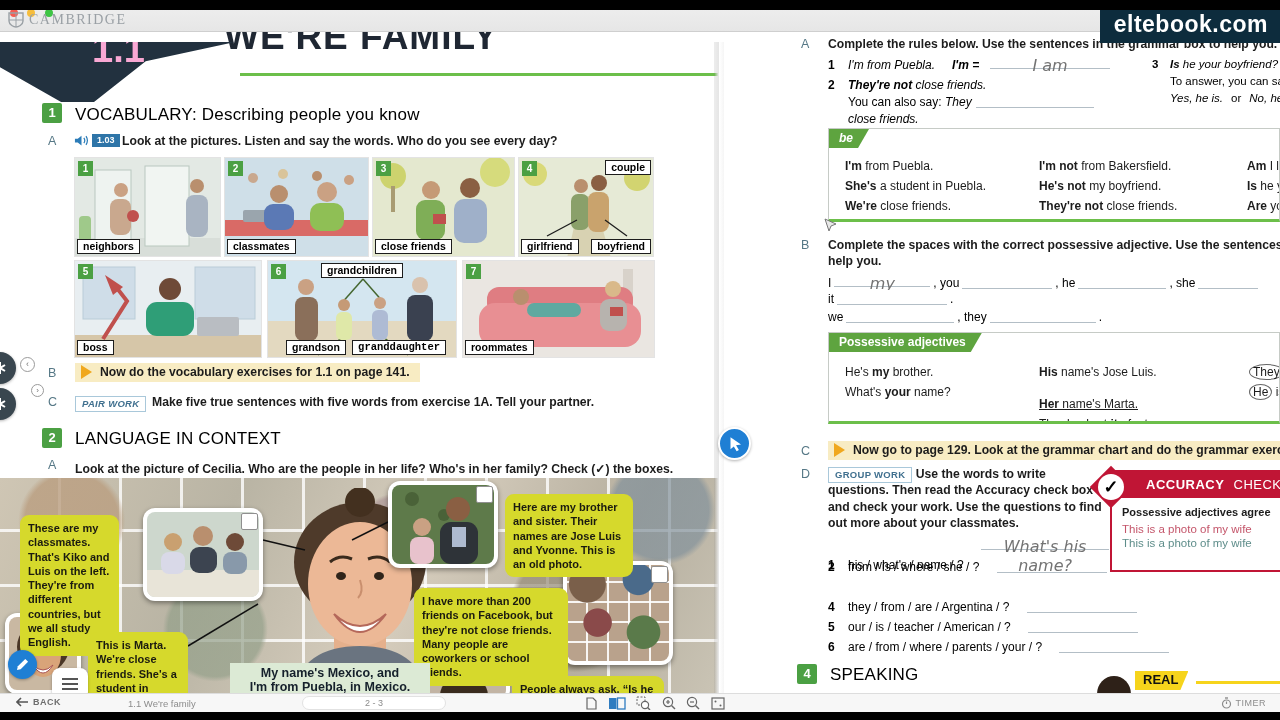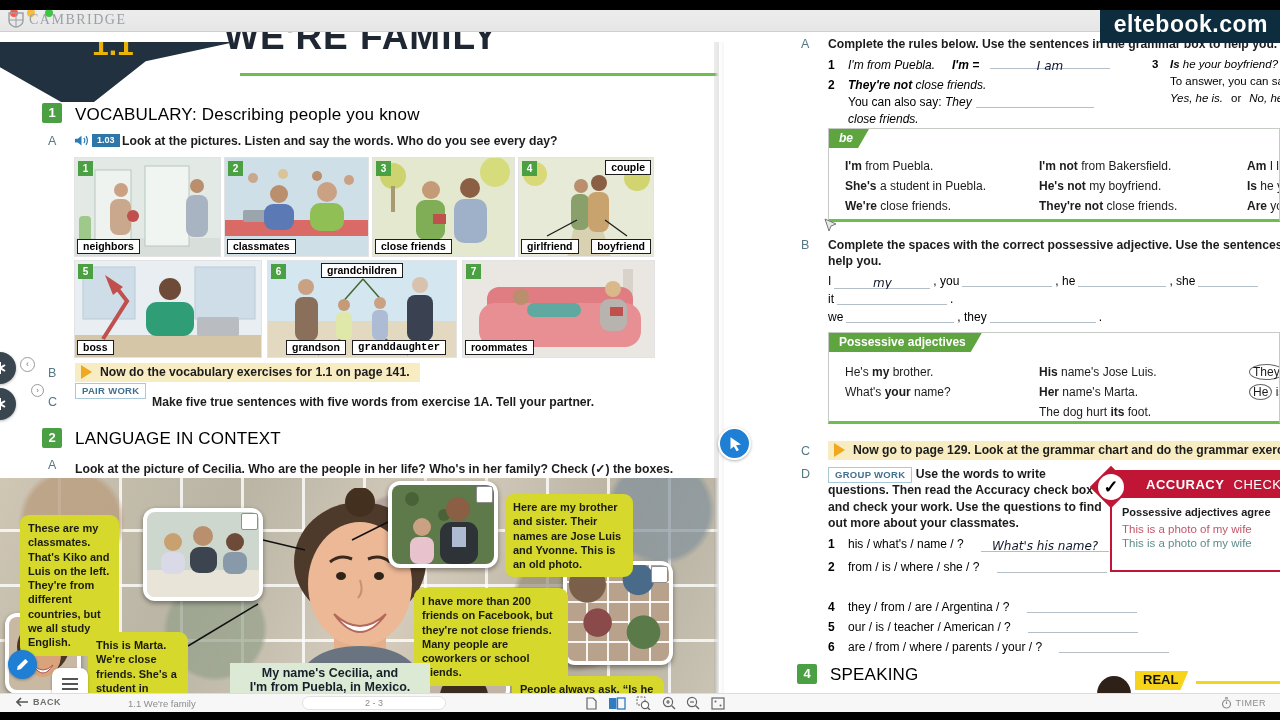--- a/index.html
+++ b/index.html
@@ -17,21 +17,21 @@
   .blackbar{position:absolute;left:0;width:1280px;background:#000;z-index:50;}
   
   .secnum{width:20px;height:20px;background:#4ba043;color:#fff;font-weight:bold;text-align:center;line-height:20px;font-size:13px;border-radius:2px;}
   .secheading{font-size:17px;color:#000000;letter-spacing:.2px;}
   .letter{color:#567886;font-size:12.5px;}
   .instr{font-size:12.2px;color:#1c1c1c;font-weight:bold;}
   .hl{background:#f8ecc3;display:inline-flex;align-items:center;gap:8px;padding:2px 10px 3px 6px;font-weight:bold;font-size:12.2px;color:#1c1c1c;white-space:nowrap;overflow:hidden;}
   .tri{width:0;height:0;border-left:11px solid #f0a81e;border-top:7px solid transparent;border-bottom:7px solid transparent;flex:0 0 auto;}
   .wtag{border:1.5px solid #a9c8da;color:#40708f;font-weight:bold;font-size:9.5px;padding:1px 6px 2px;background:#fff;letter-spacing:.3px;white-space:nowrap;}
   .blank{display:inline-block;border-bottom:1.3px solid #b3bec6;height:13px;vertical-align:-2px;text-align:center;}
-  .hand{color:#0f172a;font-style:italic;font-size:12px;font-family:"DejaVu Sans",sans-serif;}
+  .hand{color:#737373;font-style:italic;font-size:16px;font-family:"DejaVu Sans",sans-serif;}
   .gbox{position:absolute;background:#fff;border:1px solid #c6cbc6;border-bottom:3px solid #6cbf4a;overflow:hidden;}
   .gtab{position:absolute;left:0;top:0;background:#5ea43f;color:#fff;font-weight:bold;font-size:12px;padding:2px 16px 3px 10px;clip-path:polygon(0 0,100% 0,calc(100% - 11px) 100%,0 100%);}
   .gline{font-size:12px;color:#1c1c1c;white-space:nowrap;}
   .circled{border:1px solid #666;border-radius:50%;padding:0 3px;}
   
   .pic{position:absolute;background:#e7ece6;overflow:hidden;border:1px solid #e3e3e3;}
   .picnum{position:absolute;left:3px;top:3px;width:15px;height:15px;background:#4ba043;color:#fff;font-size:10px;font-weight:bold;text-align:center;line-height:15px;z-index:3;}
   .piclabel{position:absolute;background:#fff;border:1.5px solid #1c1c1c;font-weight:bold;font-size:10.5px;padding:0 5px 1px;z-index:3;white-space:nowrap;}
   
   #collage{position:absolute;left:0;top:478px;width:718px;height:216px;overflow:hidden;
@@ -76,21 +76,21 @@
           <path d="M1 1h14v8c0 4-5 6-7 6S1 13 1 9z" fill="none" stroke="#9aa0a5" stroke-width="1.4"></path>
           <path d="M8 1v14M1 8h14" stroke="#9aa0a5" stroke-width="1"></path>
         </svg>
       <span style="font-family:'Liberation Serif',serif;color:#9aa0a5;font-size:14px;letter-spacing:1.5px;">CAMBRIDGE</span>
     </div>
   </div>
 
   <div id="watermark">eltebook.com</div>
 
   <div class="abs" style="left:0;top:42px;width:235px;height:60px;background:#22313f;clip-path:polygon(0 0,100% 0,62% 32%,40% 100%,26% 100%,0 42%);overflow:hidden;z-index:2;">
-    <span style="position:absolute;left:92px;top:-14px;color:#eab308;font-weight:bold;font-size:30px;">1.1</span>
+    <span style="position:absolute;left:92px;top:-14px;color:#f9a8d4;font-weight:bold;font-size:38px;">1.1</span>
   </div>
 
   <div class="abs" style="left:224px;top:16px;font-size:37px;font-weight:bold;color:#1f2733;letter-spacing:1px;z-index:1;">WE'RE FAMILY</div>
   <div class="abs" style="left:240px;top:73px;width:478px;height:3px;background:#6cbf4a;"></div>
 
   <div class="abs secnum" style="left:42px;top:103px;">1</div>
   <div class="abs secheading" style="left:75px;top:105px;">VOCABULARY: Describing people you know</div>
 
   <div class="abs letter" style="left:48px;top:134px;">A</div>
   <svg class="abs" style="left:74px;top:134px;" width="15" height="13" viewBox="0 0 16 12">
@@ -220,21 +220,21 @@
     <span class="piclabel" style="left:2px;bottom:2px;">roommates</span>
   </div>
 
   <div class="abs letter" style="left:48px;top:366px;">B</div>
   <div class="abs hl" style="left:75px;top:363px;">
     <span class="tri"></span>
     <span>Now do the vocabulary exercises for 1.1 on page 141.</span>
   </div>
 
   <div class="abs letter" style="left:48px;top:395px;">C</div>
-  <span class="abs wtag" style="left:75px;top:383px;">PAIR WORK</span>
+  <span class="abs wtag" style="left:75px;top:396px;font-style:italic;">PAIR WORK</span>
   <div class="abs instr" style="left:152px;top:395px;">Make five true sentences with five words from exercise 1A. Tell your partner.</div>
 
   <div class="abs secnum" style="left:42px;top:428px;">2</div>
   <div class="abs secheading" style="left:75px;top:429px;">LANGUAGE IN CONTEXT</div>
   <div class="abs letter" style="left:48px;top:458px;">A</div>
   <div class="abs instr" style="left:75px;top:462px;">Look at the picture of Cecilia. Who are the people in her life? Who's in her family? Check (✓) the boxes.</div>
 
   <div id="collage">
     <svg class="abs" style="left:0;top:0;z-index:4;" width="718" height="216">
       <line x1="263" y1="62" x2="305" y2="72" stroke="#111" stroke-width="1.5"></line>
@@ -309,21 +309,21 @@
       <span class="chk" style="right:5px;top:5px;"></span>
     </div>
 
     <div class="bubble" style="left:20px;top:37px;width:99px;">These are my classmates. That's Kiko and Luis on the left. They're from different countries, but we all study English.</div>
     <div class="bubble" style="left:505px;top:16px;width:128px;">Here are my brother and sister. Their names are Jose Luis and Yvonne. This is an old photo.</div>
     <div class="bubble" style="left:414px;top:110px;width:154px;">I have more than 200 friends on Facebook, but they're not close friends. Many people are coworkers or school friends.</div>
     <div class="bubble" style="left:88px;top:154px;width:100px;">This is Marta. We're close friends. She's a student in Puebla.</div>
     <div class="bubble" style="left:512px;top:198px;width:152px;height:30px;">People always ask, “Is he your</div>
 
     <div class="abs" style="left:230px;top:185px;width:200px;background:#dcead5;padding:3px 6px;text-align:center;font-weight:bold;font-size:12.5px;color:#15202b;z-index:6;">
-      <div>My name's Cecilia, and</div>
+      <div>My name's Mexico, and</div>
       <div>I'm from Puebla, in Mexico.</div>
     </div>
   </div>
 
   <div class="abs" style="left:714px;top:42px;width:10px;height:652px;background:linear-gradient(90deg,rgba(0,0,0,.07),#e6e6e6 45%,#fff 55%,rgba(0,0,0,.04));z-index:8;"></div>
 
   <div class="abs letter" style="left:801px;top:37px;">A</div>
   <div class="abs instr" style="left:828px;top:37px;">Complete the rules below. Use the sentences in the grammar box to help you.</div>
 
   <div class="abs b" style="left:828px;top:58px;font-size:12px;">1</div>
@@ -377,21 +377,21 @@
   </div>
 
   <div class="gbox" style="left:828px;top:332px;width:452px;height:92px;">
     <span class="gtab">Possessive adjectives</span>
     <div class="abs" style="left:16px;top:32px;">
       <div class="gline"><span>He's </span><span class="b">my</span><span> brother.</span></div>
       <div class="gline" style="margin-top:6px;"><span>What's </span><span class="b">your</span><span> name?</span></div>
     </div>
     <div class="abs" style="left:210px;top:32px;">
       <div class="gline"><span class="b">His</span><span> name's Jose Luis.</span></div>
-      <div class="gline" style="margin-top:6px;"><span class="b">Her</span><span> name's Marta.</span></div>
+      <div class="gline" style="margin-top:18px;text-decoration:underline;"><span class="b">Her</span><span> name's Marta.</span></div>
       <div class="gline" style="margin-top:6px;"><span>The dog hurt </span><span class="b">its</span><span> foot.</span></div>
     </div>
     <div class="abs" style="left:420px;top:32px;">
       <div class="gline"><span class="circled">They</span></div>
       <div class="gline" style="margin-top:6px;"><span class="circled">He</span><span> is t</span></div>
     </div>
   </div>
 
   <div class="abs letter" style="left:801px;top:444px;">C</div>
   <div class="abs hl" style="left:828px;top:441px;max-width:452px;">

